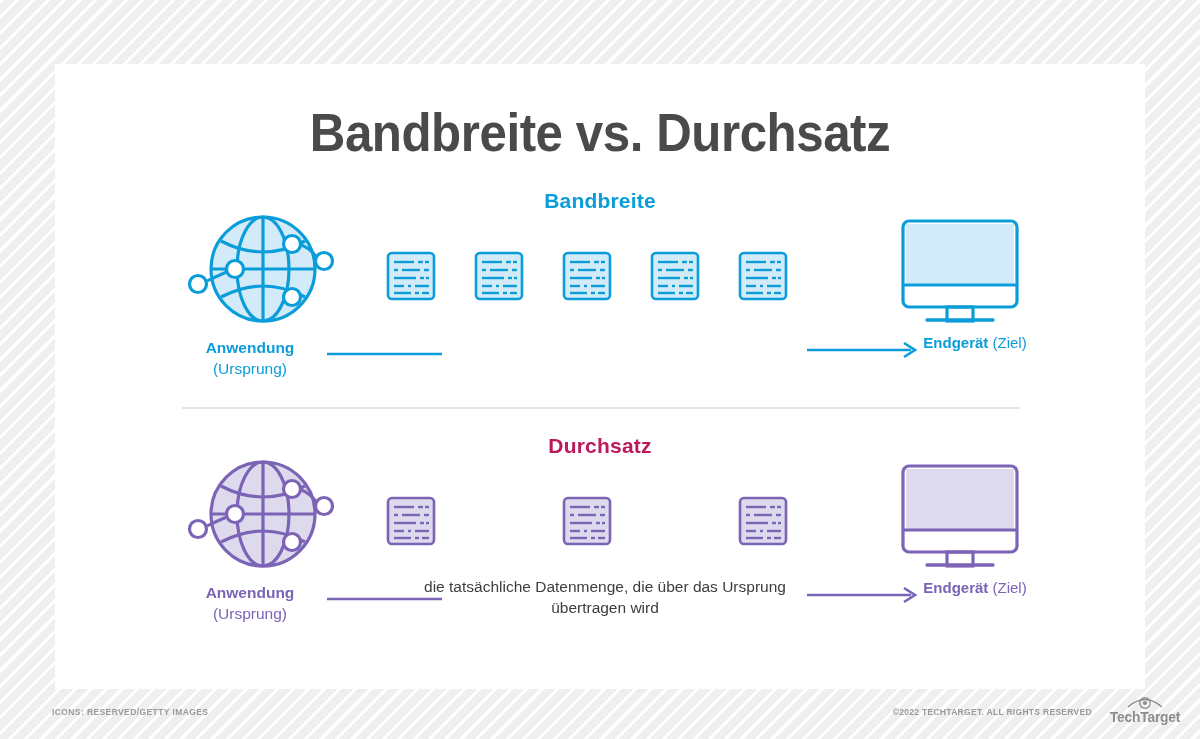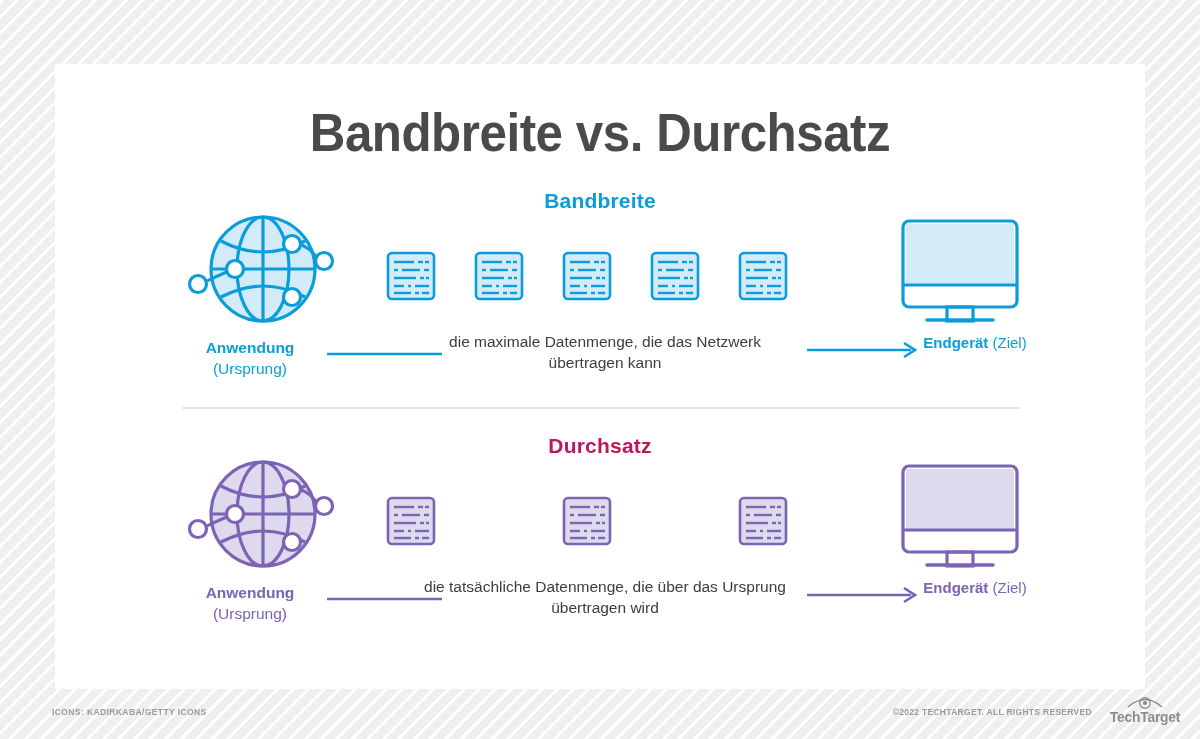--- a/index.html
+++ b/index.html
@@ -342,21 +342,20 @@
         <span class="lbl-bold txt-blue">Anwendung</span><br>
         <span class="lbl-reg txt-blue">(Ursprung)</span>
       </div>
 
       <div class="line-left">
         <svg width="115" height="6" viewBox="0 0 115 6">
           <line x1="0" y1="3" x2="115" y2="3" stroke="#0b9dda" stroke-width="2.6"></line>
         </svg>
       </div>
 
-      <div class="caption">die maximale Datenmenge, die das Netzwerk übertragen kann</div>
 
       <div class="arrow-right">
         <svg width="112" height="18" viewBox="0 0 112 18">
           <line x1="0" y1="9" x2="104" y2="9" stroke="#0b9dda" stroke-width="2.6"></line>
           <polyline points="97,2 108,9 97,16" fill="none" stroke="#0b9dda" stroke-width="2.6"></polyline>
         </svg>
       </div>
 
       <div class="label-dst">
         <span class="lbl-bold txt-blue">Endgerät</span>
@@ -501,21 +500,21 @@
 
       <div class="label-dst">
         <span class="lbl-bold txt-purple">Endgerät</span>
         <span class="lbl-reg txt-purple">(Ziel)</span>
       </div>
     </div>
   </div>
 
 </div>
 
-<div class="footer-left">ICONS: KADIRKABA/GETTY ICONS</div>
+<div class="footer-left">ICONS: RESERVED/GETTY IMAGES</div>
 <div class="footer-right">©2022 TECHTARGET. ALL RIGHTS RESERVED</div>
 
 <div class="logo">
   <span class="logo-eye">
     <svg width="42" height="16" viewBox="0 0 42 16">
       <path d="M4 13 Q21 -2 38 13" fill="none" stroke="#8d8d8d" stroke-width="1.4"></path>
       <circle cx="21" cy="9" r="5.2" fill="none" stroke="#8d8d8d" stroke-width="1.4"></circle>
       <circle cx="21" cy="9" r="2.1" fill="#8d8d8d"></circle>
     </svg>
   </span>

